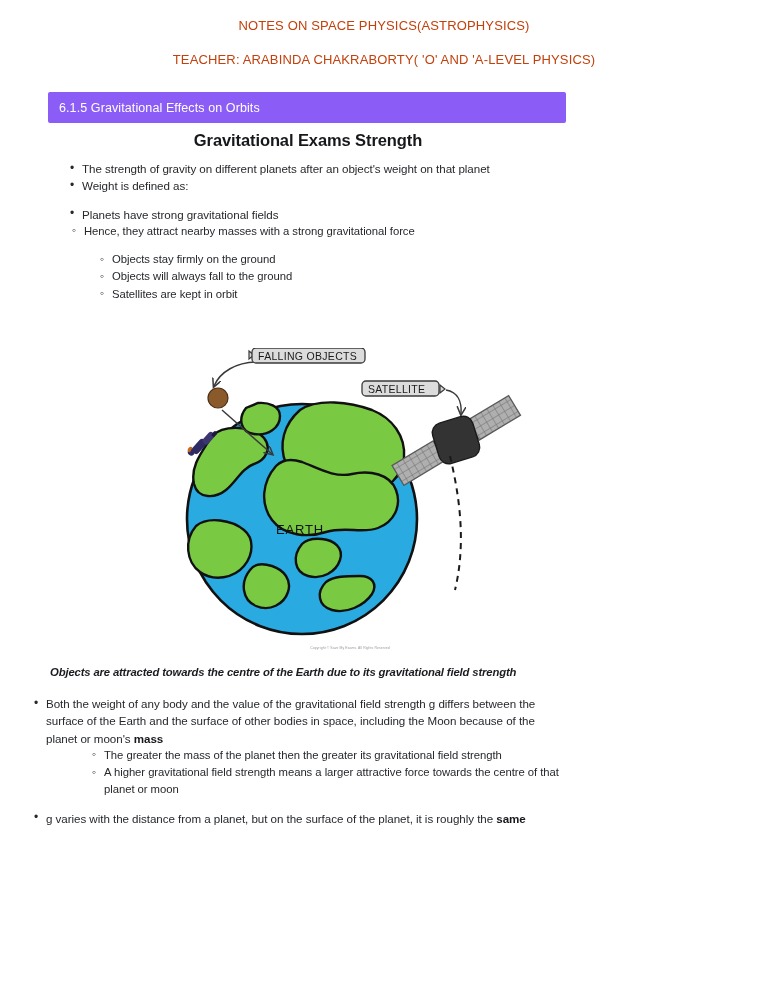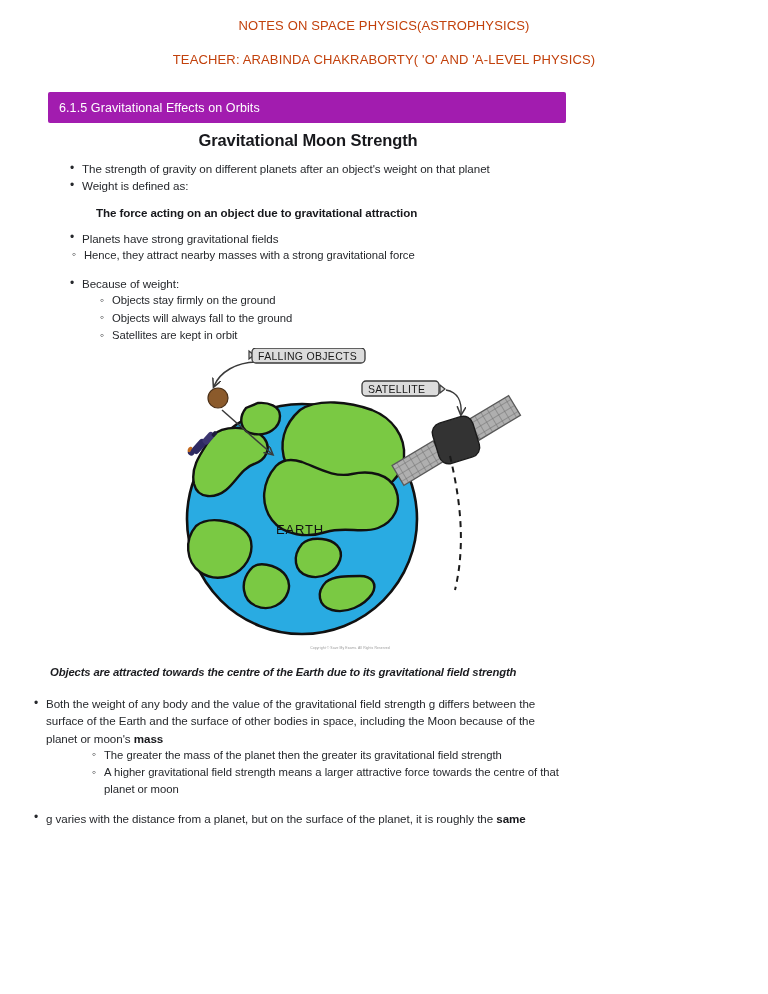--- a/index.html
+++ b/index.html
@@ -37,21 +37,21 @@
     margin-top: 16px;
   }
 
   
   .banner {
     position: absolute;
     left: 48px;
     top: 92px;
     width: 518px;
     height: 31px;
-    background: #a21caf;
+    background: #8b5cf6;
     border-radius: 2px;
     display: flex;
     align-items: center;
   }
   .banner-label {
     color: #ffffff;
     font-size: 12.5px;
     padding-left: 11px;
     letter-spacing: 0.1px;
   }
@@ -186,39 +186,35 @@
 
   <div class="doc-header">
     <div class="line">NOTES ON SPACE PHYSICS(ASTROPHYSICS)</div>
     <div class="line second">TEACHER: ARABINDA CHAKRABORTY( 'O' AND 'A-LEVEL PHYSICS)</div>
   </div>
 
   <div class="banner">
     <span class="banner-label">6.1.5 Gravitational Effects on Orbits</span>
   </div>
 
-  <div class="section-title">Gravitational Moon Strength</div>
+  <div class="section-title">Gravitational Exams Strength</div>
 
   <div class="content">
     <ul class="lvl1">
       <li>The strength of gravity on different planets after an object's weight on that planet</li>
       <li>Weight is defined as:</li>
     </ul>
-    <div class="definition">The force acting on an object due to gravitational attraction</div>
     <div class="gap-sm"></div>
     <ul class="lvl1">
       <li>Planets have strong gravitational fields</li>
     </ul>
     <ul class="lvl2" style="padding-left:72px">
       <li>Hence, they attract nearby masses with a strong gravitational force</li>
     </ul>
     <div class="gap-sm"></div>
-    <ul class="lvl1">
-      <li>Because of weight:</li>
-    </ul>
     <ul class="lvl2" style="padding-left:100px">
       <li>Objects stay firmly on the ground</li>
       <li>Objects will always fall to the ground</li>
       <li>Satellites are kept in orbit</li>
     </ul>
   </div>
 
   <div class="diagram">
     <svg width="400" height="300" viewBox="0 0 400 300" xmlns="http://www.w3.org/2000/svg">
       <defs>

